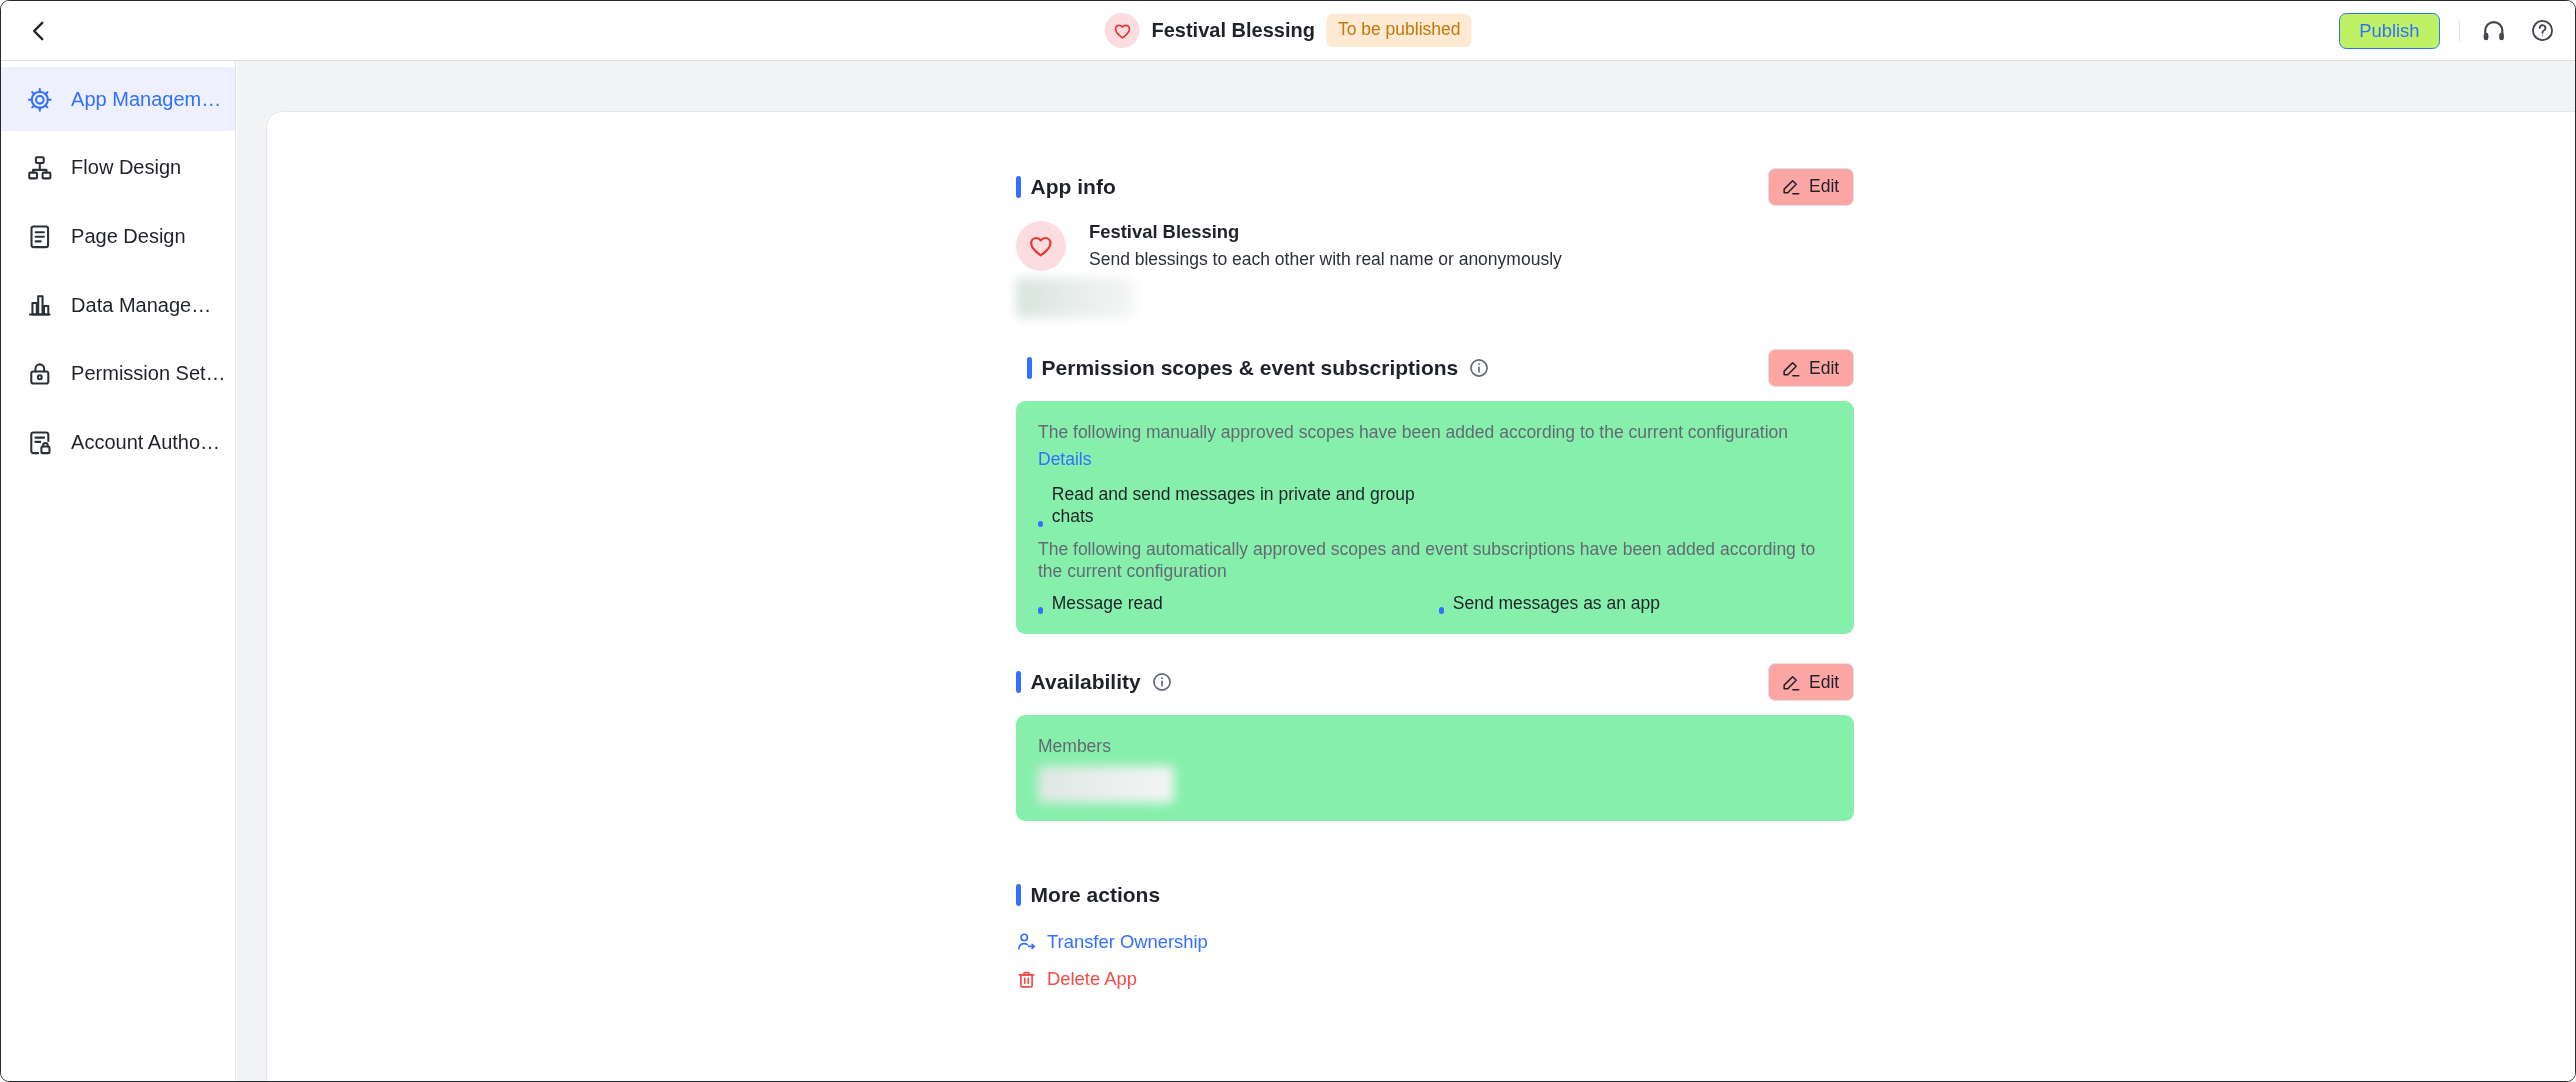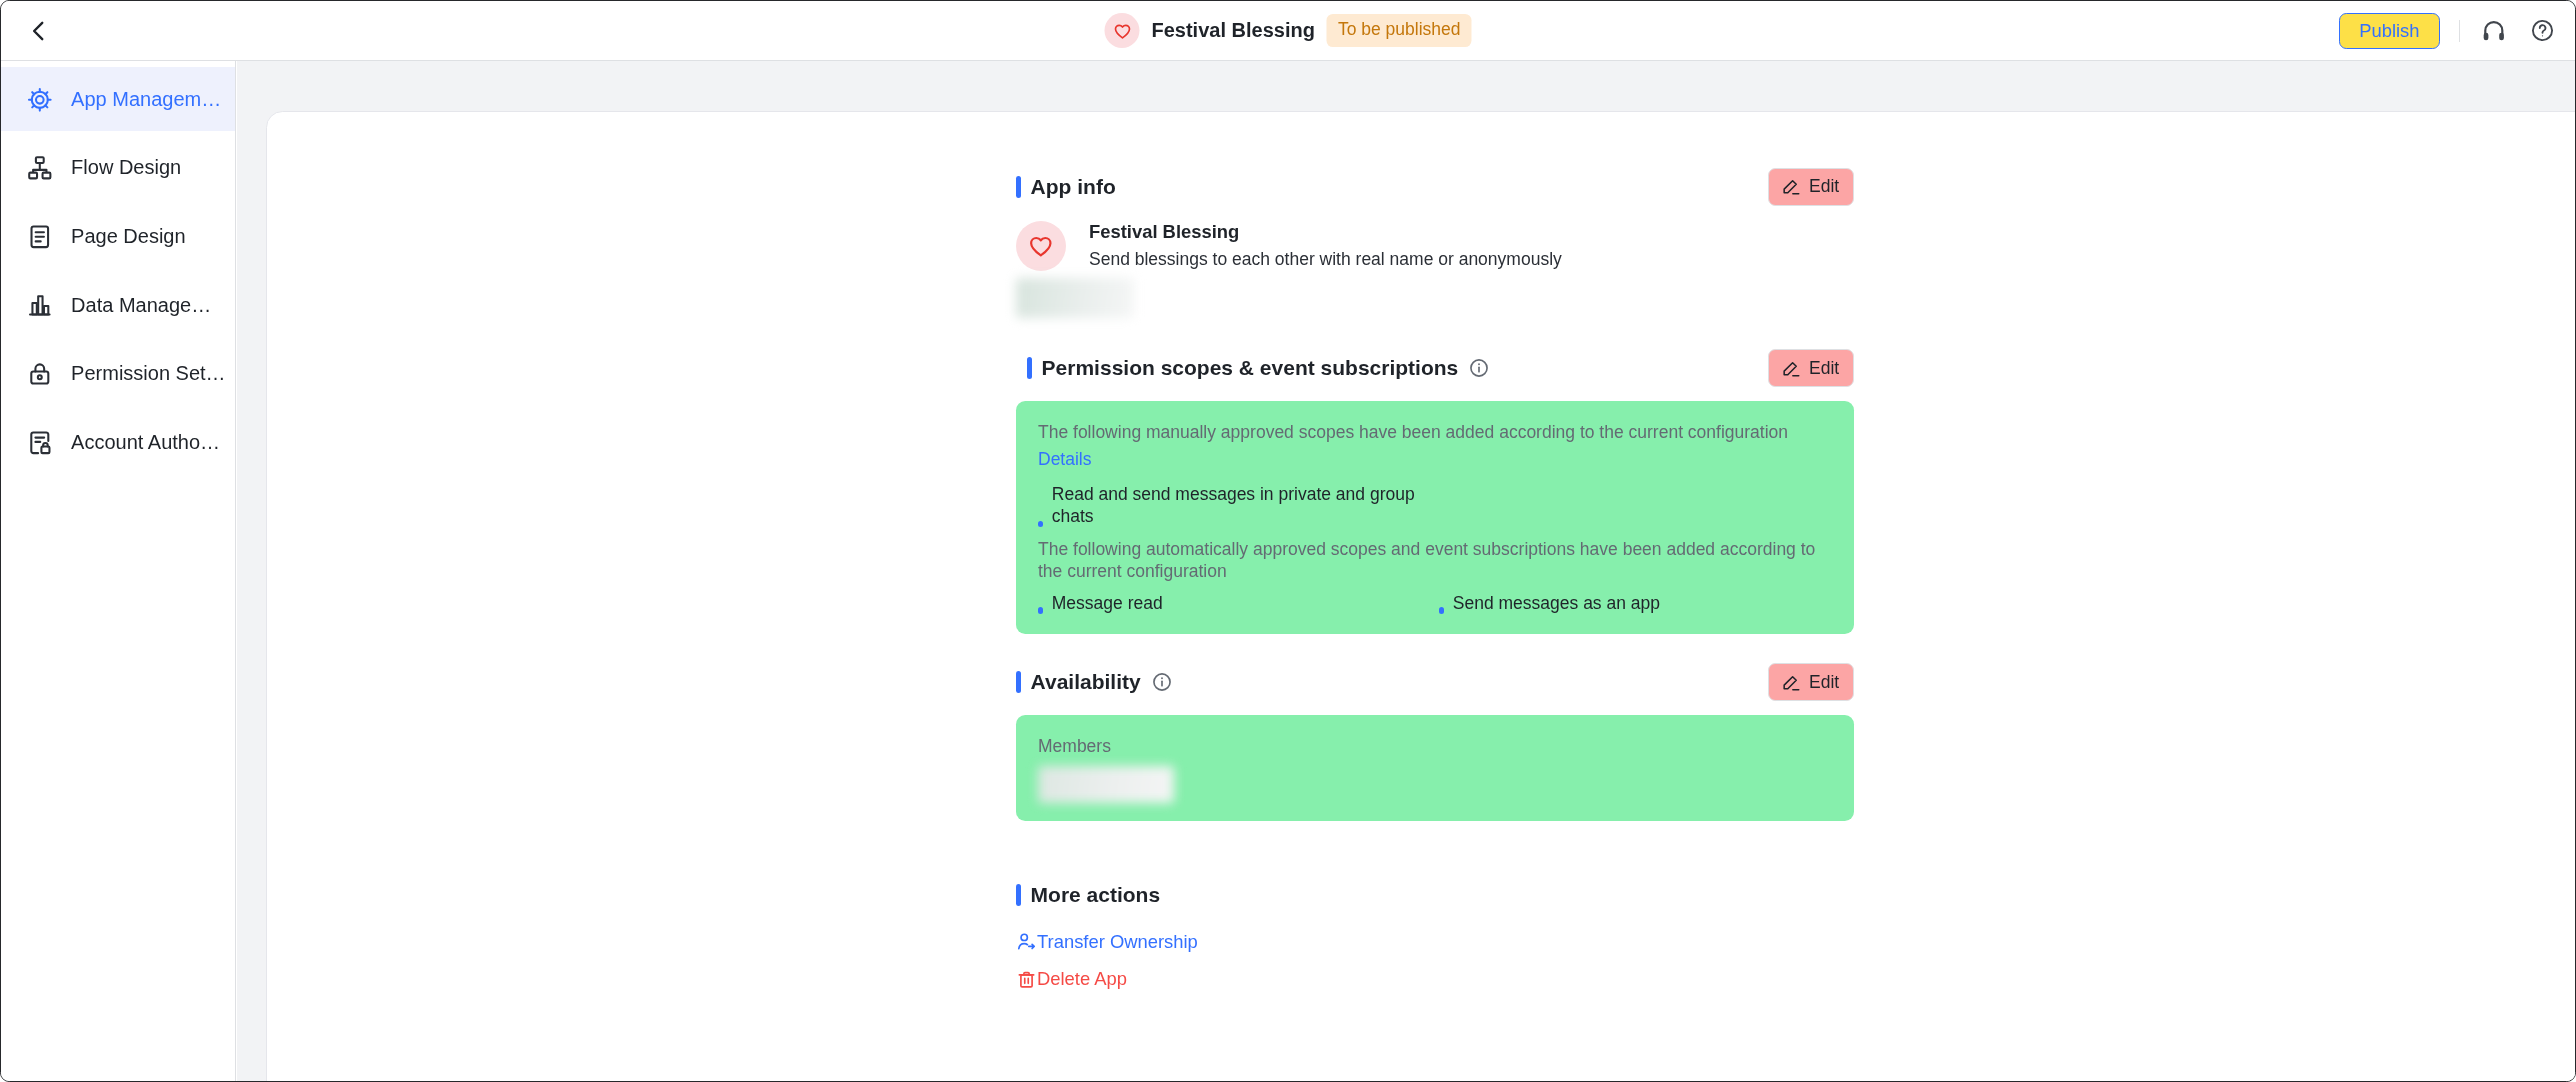--- a/index.html
+++ b/index.html
@@ -32,21 +32,21 @@
   }
   .tb-title { font-size: 20px; font-weight: 700; color: #1f2329; }
   .badge {
     background: #feead2; color: #c4770b;
     font-size: 17.5px; line-height: 30px; height: 33px;
     padding: 0 11px; border-radius: 6.4px; white-space: nowrap;
   }
   .tb-right { margin-left: auto; display: flex; align-items: center; gap: 19.3px; }
   .publish-btn {
     height: 36px; padding: 0 19.3px;
-    border: 1.7px solid #3370ff; border-radius: 7.3px; background: #fde047;
+    border: 1.7px solid #3370ff; border-radius: 7.3px; background: #bef264;
     color: #3370ff; font-size: 18.4px; font-family: inherit; cursor: pointer;
     display: flex; align-items: center;
   }
   .tb-divider { width: 0.9px; height: 22px; background: #dee0e3; }
   .tb-icon { width: 29px; height: 29px; display:flex; align-items:center; justify-content:center; color:#41464d; cursor:pointer; }
 
   
   .sidebar {
     position: absolute; top: 60px; left: 0; bottom: 0; width: 235px;
     background: #fff; border-right: 0.9px solid #dee0e3; padding-top: 6.4px;
@@ -125,21 +125,21 @@
   .panel-avail { padding-bottom: 18.4px; }
   .members-label { color: #646a73; }
   .blur-blob2 {
     margin-top: 9.2px; width: 136px; height: 37px; border-radius: 3.7px;
     background: linear-gradient(100deg, #dde7e2 0%, #ecefee 55%, #f4f5f5 100%);
     filter: blur(5.5px);
   }
 
   .h-more { margin-top: 54px; }
   .action-link {
-    display: flex; align-items: center; 
+    display: flex; align-items: center; gap: 10px;
     font-size: 18.4px; cursor: pointer; width: max-content;
   }
   .transfer { color: #3370ff; margin-top: 16.5px; }
   .delete { color: #f54a45; margin-top: 15.6px; }
 
   svg { display: block; }
 </style>
 </head>
 <body>
 

